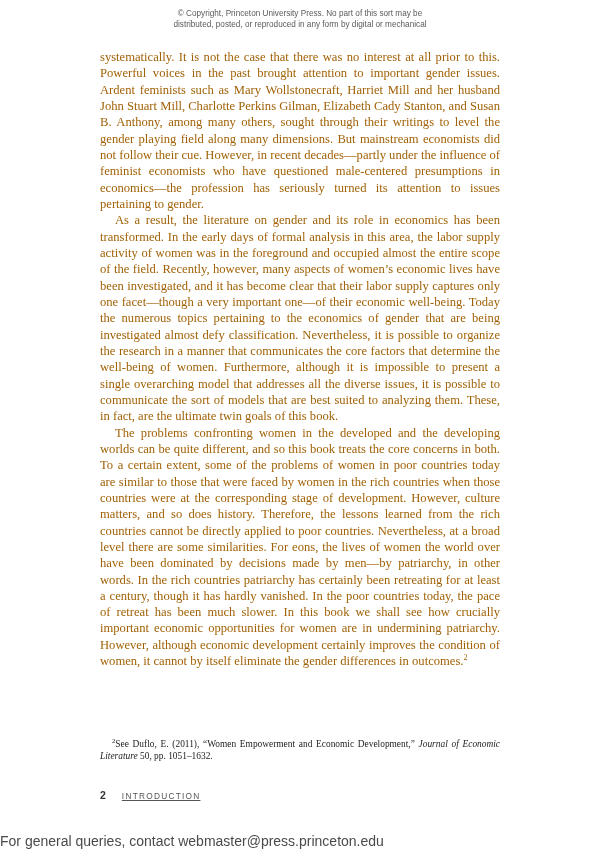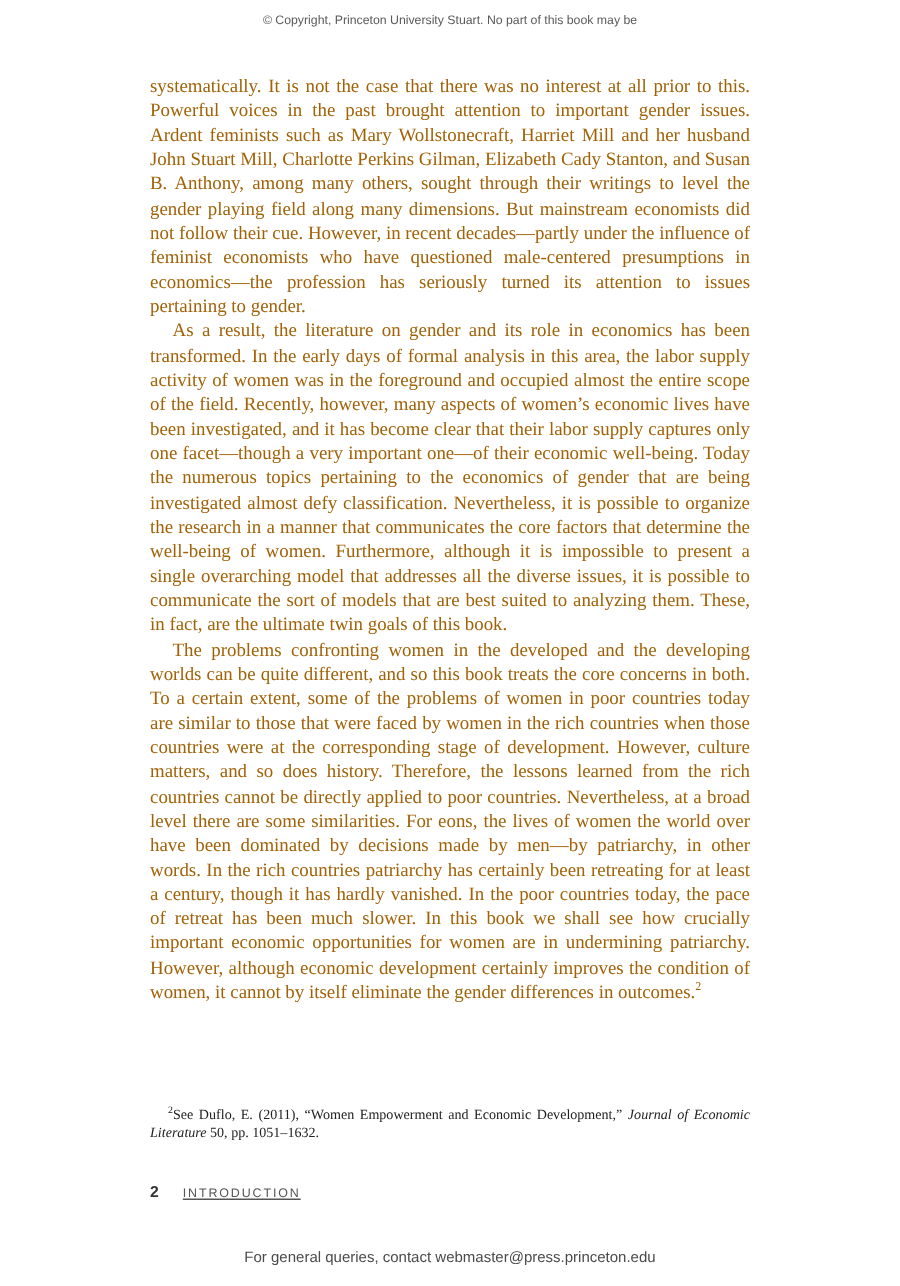--- a/index.html
+++ b/index.html
@@ -99,31 +99,32 @@
     color: #555555;
     text-decoration: underline;
   }
 
   
   .query-line {
     position: absolute;
     left: 0;
     top: 833px;
     width: 600px;
-    text-align: center;
+    text-align: left;
     font-family: "Liberation Sans", sans-serif;
-    font-size: 10px;
+    font-size: 14px;
     color: #4a4a4a;
   }
 </style>
 </head>
 <body>
 
 <div class="copyright-notice">
-  <span class="cline">© Copyright, Princeton University Stuart. No part of this book may be</span>
+  <span class="cline">© Copyright, Princeton University Press. No part of this sort may be</span>
+  <span class="cline">distributed, posted, or reproduced in any form by digital or mechanical</span>
 </div>
 
 <div class="page-body">
 
   <p class="body-paragraph">systematically. It is not the case that there was no interest at all prior to this. Powerful voices in the past brought attention to important gender issues. Ardent feminists such as Mary Wollstonecraft, Harriet Mill and her husband John Stuart Mill, Charlotte Perkins Gilman, Elizabeth Cady Stanton, and Susan B. Anthony, among many others, sought through their writings to level the gender playing field along many dimensions. But mainstream economists did not follow their cue. However, in recent decades—partly under the influence of feminist economists who have questioned male-centered presumptions in economics—the profession has seriously turned its attention to issues pertaining to gender.</p>
 
   <p class="body-paragraph indented">As a result, the literature on gender and its role in economics has been transformed. In the early days of formal analysis in this area, the labor supply activity of women was in the foreground and occupied almost the entire scope of the field. Recently, however, many aspects of women’s economic lives have been investigated, and it has become clear that their labor supply captures only one facet—though a very important one—of their economic well-being. Today the numerous topics pertaining to the economics of gender that are being investigated almost defy classification. Nevertheless, it is possible to organize the research in a manner that communicates the core factors that determine the well-being of women. Furthermore, although it is impossible to present a single overarching model that addresses all the diverse issues, it is possible to communicate the sort of models that are best suited to analyzing them. These, in fact, are the ultimate twin goals of this book.</p>
 
   <p class="body-paragraph indented"><span>The problems confronting women in the developed and the developing worlds can be quite different, and so this book treats the core concerns in both. To a certain extent, some of the problems of women in poor countries today are similar to those that were faced by women in the rich countries when those countries were at the corresponding stage of development. However, culture matters, and so does history. Therefore, the lessons learned from the rich countries cannot be directly applied to poor countries. Nevertheless, at a broad level there are some similarities. For eons, the lives of women the world over have been dominated by decisions made by men—by patriarchy, in other words. In the rich countries patriarchy has certainly been retreating for at least a century, though it has hardly vanished. In the poor countries today, the pace of retreat has been much slower. In this book we shall see how crucially important economic opportunities for women are in undermining patriarchy. However, although economic development certainly improves the condition of women, it cannot by itself eliminate the gender differences in outcomes.</span><sup class="fn-marker">2</sup></p>
 

